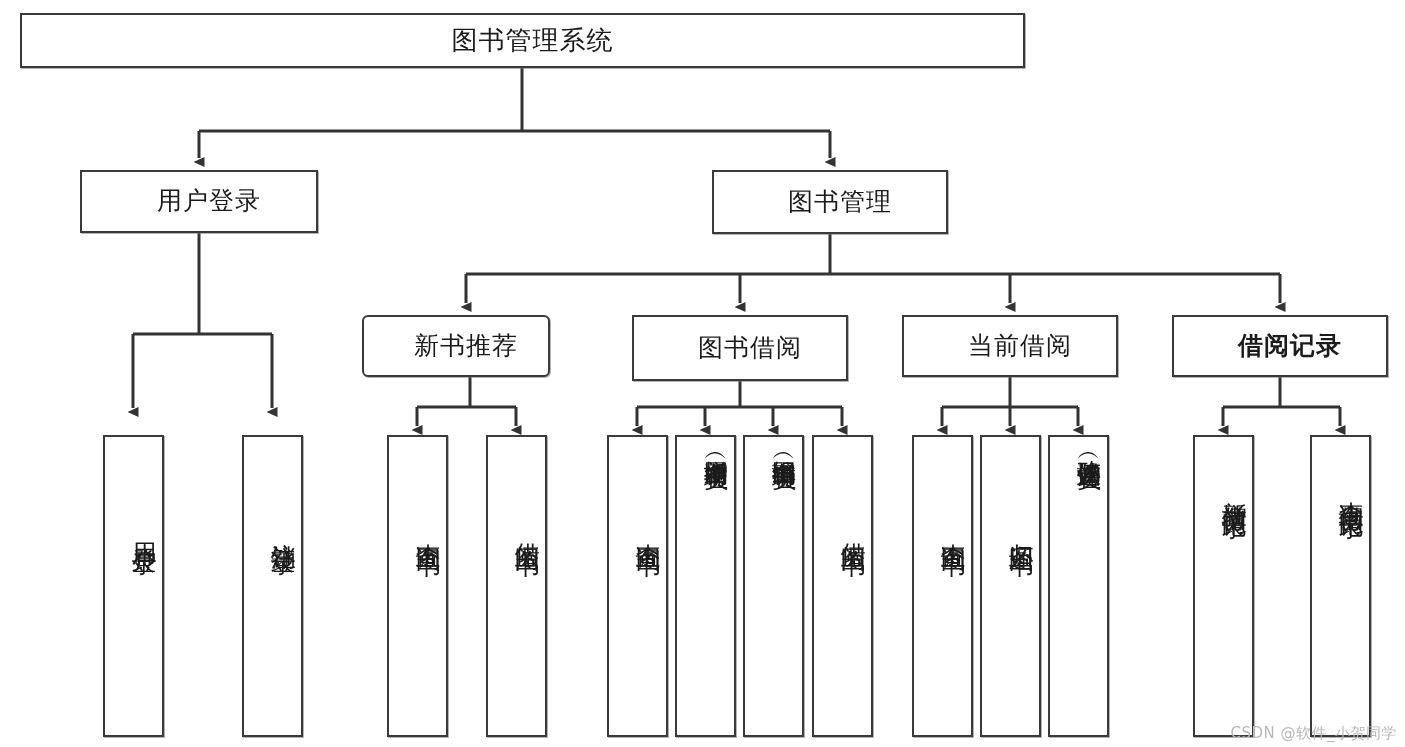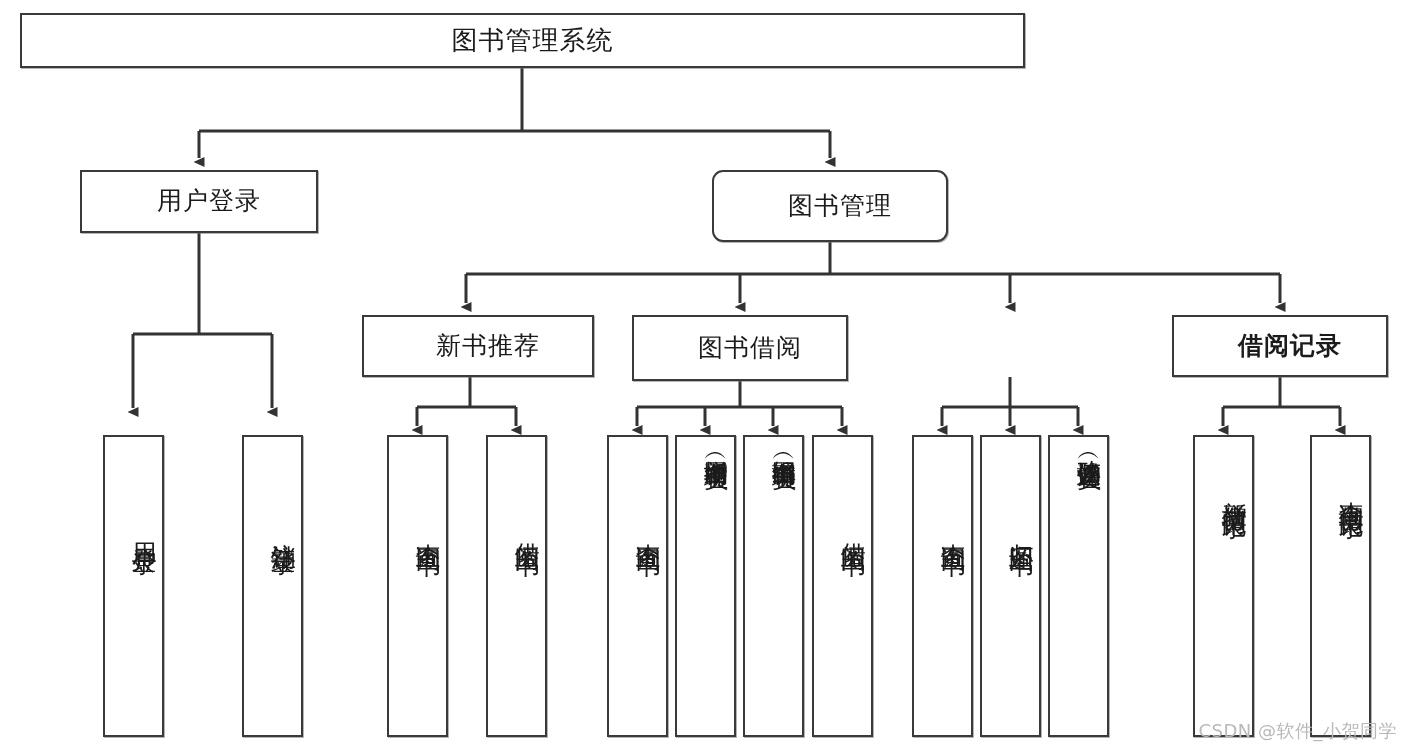--- a/index.html
+++ b/index.html
@@ -68,21 +68,21 @@
   .node.leaf.tall .label{
     letter-spacing:1px;
     font-size:24px;
   }
 
   
   #watermark{
     position:absolute;
     right:8px;
     bottom:4px;
-    font-size:18px;
+    font-size:15px;
     color:#b9b9b9;
     letter-spacing:.5px;
     white-space:nowrap;
     user-select:none;
   }
 </style>
 </head>
 <body>
 
 <div id="canvas">
@@ -138,32 +138,35 @@
   </svg>
 
   <div class="node root" style="left:20px;top:13px;width:1005px;height:55px;">
     <span class="label">图书管理系统</span>
   </div>
 
   <div class="node lvl2" style="left:80px;top:170px;width:238px;height:63px;">
     <span class="label">用户登录</span>
   </div>
 
-  <div class="node lvl2" style="left:712px;top:170px;width:236px;height:72px;border-radius:11px;">
+  <div class="node lvl2" style="left:712px;top:170px;width:236px;height:64px;">
     <span class="label">图书管理</span>
   </div>
 
-  <div class="node lvl3" style="left:362px;top:315px;width:232px;height:62px;">
+  <div class="node lvl3" style="left:362px;top:315px;width:188px;height:62px;border-radius:6px;">
     <span class="label">新书推荐</span>
   </div>
 
   <div class="node lvl3" style="left:632px;top:315px;width:216px;height:66px;">
     <span class="label">图书借阅</span>
   </div>
 
+  <div class="node lvl3" style="left:902px;top:315px;width:216px;height:62px;">
+    <span class="label">当前借阅</span>
+  </div>
 
   <div class="node lvl3" style="left:1172px;top:315px;width:216px;height:62px;font-weight:bold;">
     <span class="label">借阅记录</span>
   </div>
 
   <div class="node leaf" style="left:103px;top:435px;width:61px;height:302px;padding-top:86px;">
     <span class="label">用户登录</span>
   </div>
 
   <div class="node leaf" style="left:242px;top:435px;width:61px;height:302px;padding-top:86px;">

